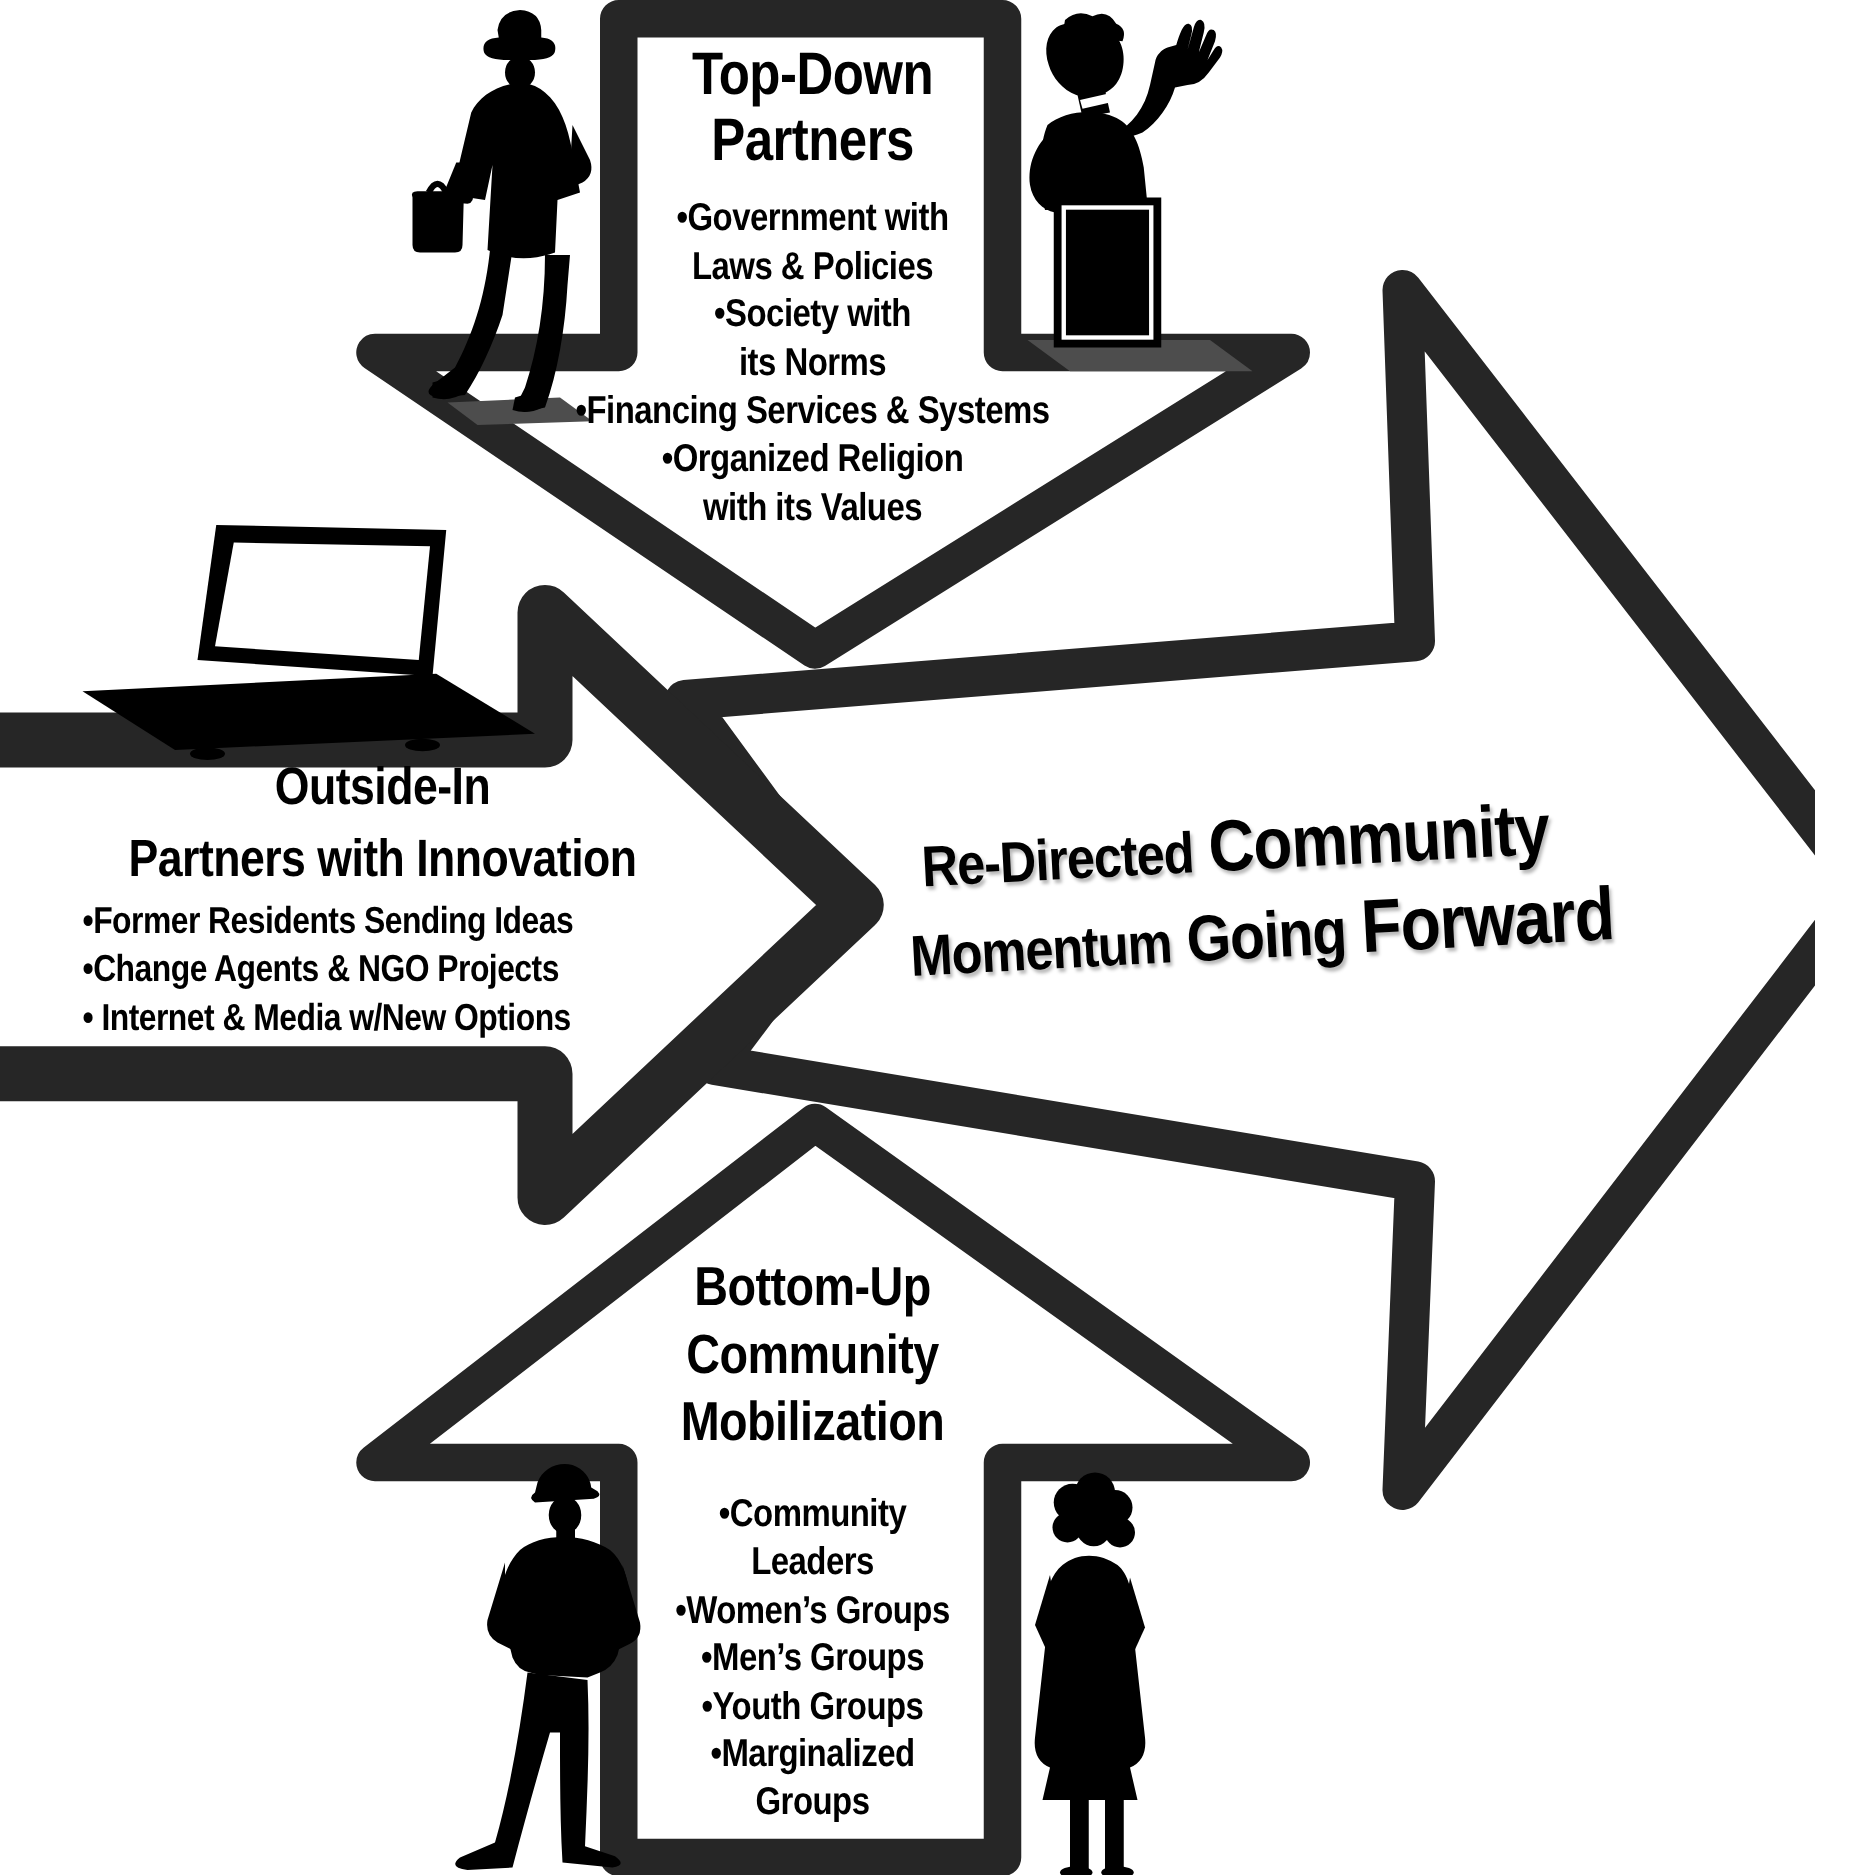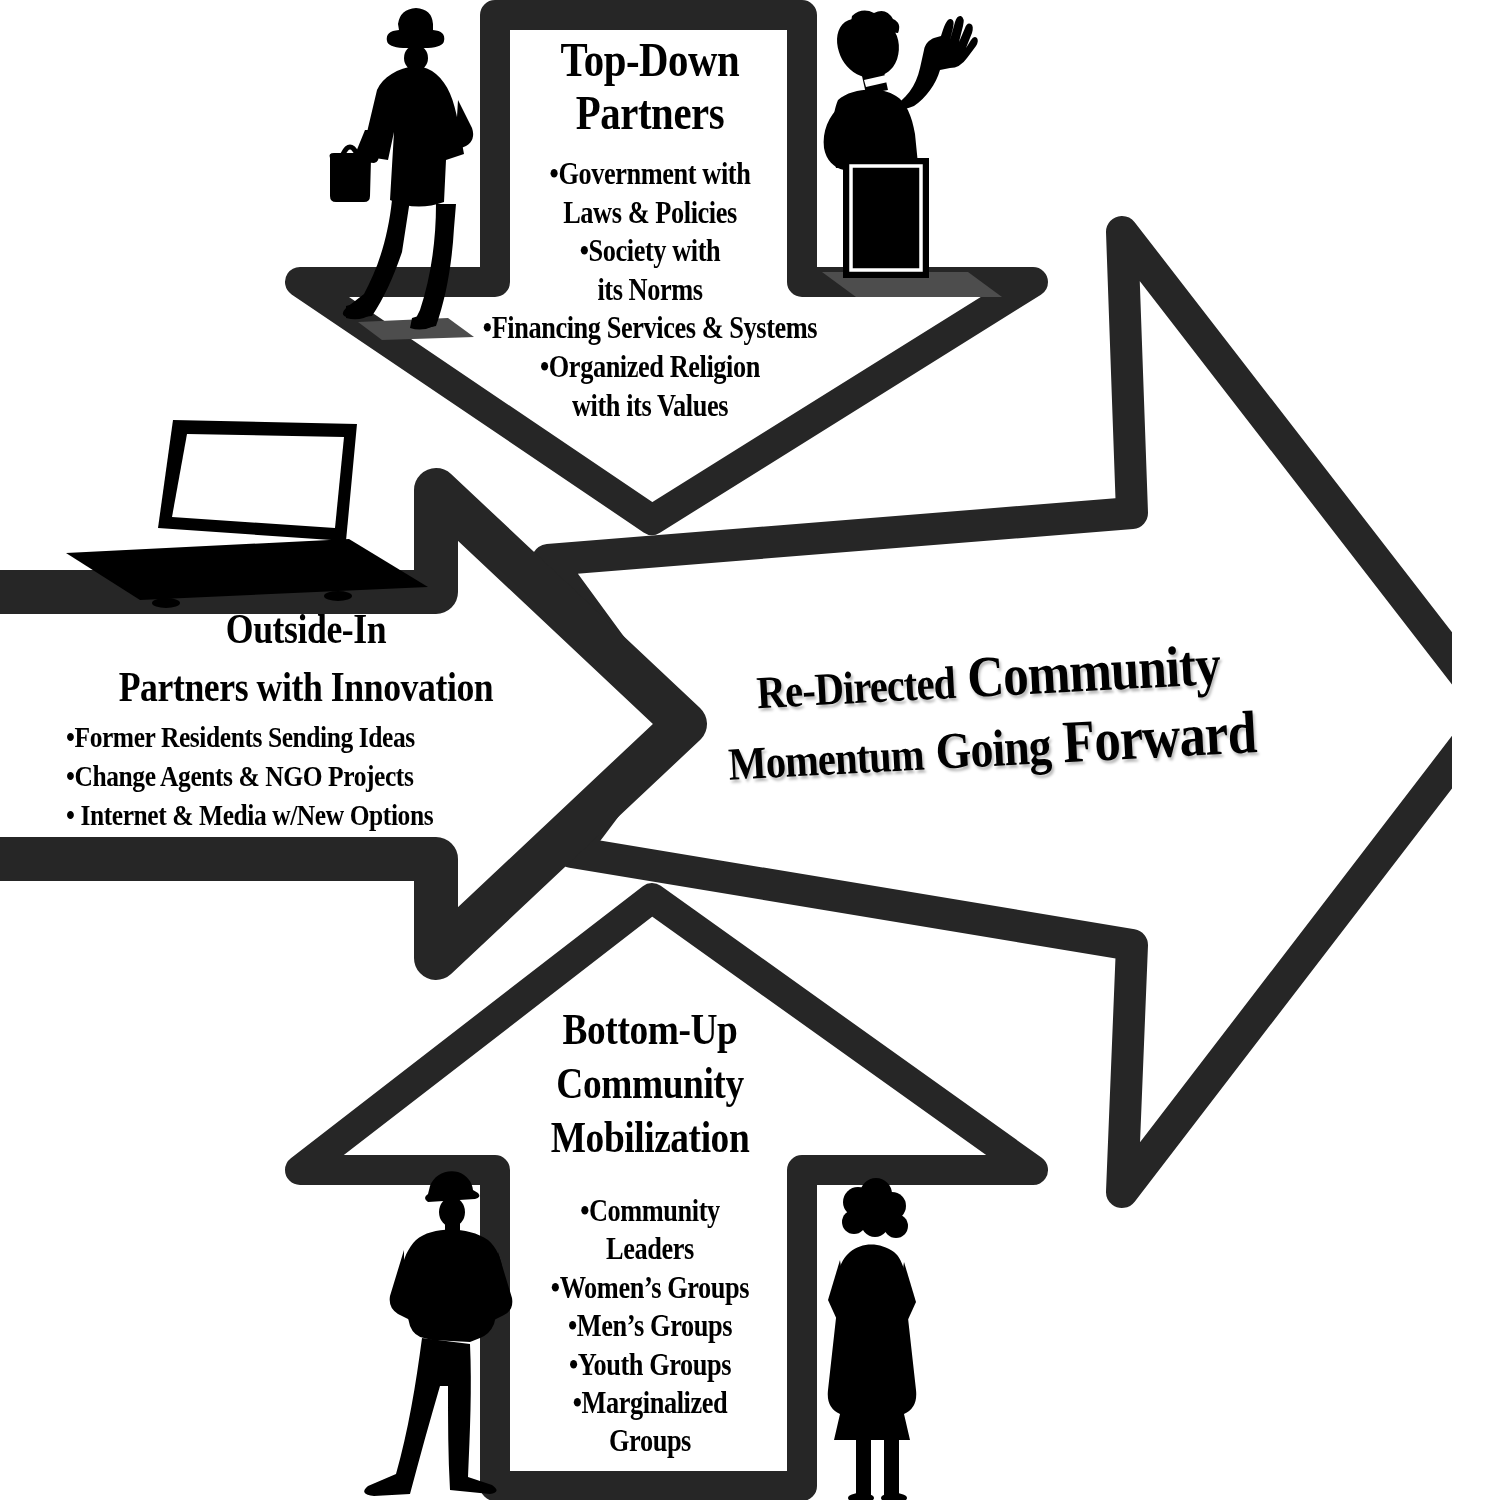--- a/index.html
+++ b/index.html
@@ -1,18 +1,18 @@
 <!DOCTYPE html>
 <html><head>
 <meta charset="utf-8">
 <style>
   html,body{margin:0;padding:0;background:#fff;}
   .stage{
     position:relative;width:1452px;height:1500px;background:#fff;overflow:hidden;
-    font-family:Liberation Serif, serif;color:#000;
+    font-family:Liberation Sans, sans-serif;color:#000;
   }
   .stage svg{position:absolute;left:0;top:0;}
   .txt{position:absolute;font-weight:bold;letter-spacing:-0.5px;white-space:nowrap;}
   
   .txt.top{left:350px;top:33px;width:600px;text-align:center;transform:scaleX(.85);transform-origin:50% 0;}
   .txt.top .title{font-size:48px;line-height:53px;}
   .txt.top .bullets{margin-top:16px;font-size:31px;line-height:38.6px;}
   
   .txt.leftblock{left:26px;top:600px;width:560px;text-align:center;transform:scaleX(.85);transform-origin:50% 0;}
   .txt.leftblock .title{font-size:42px;line-height:58px;}

